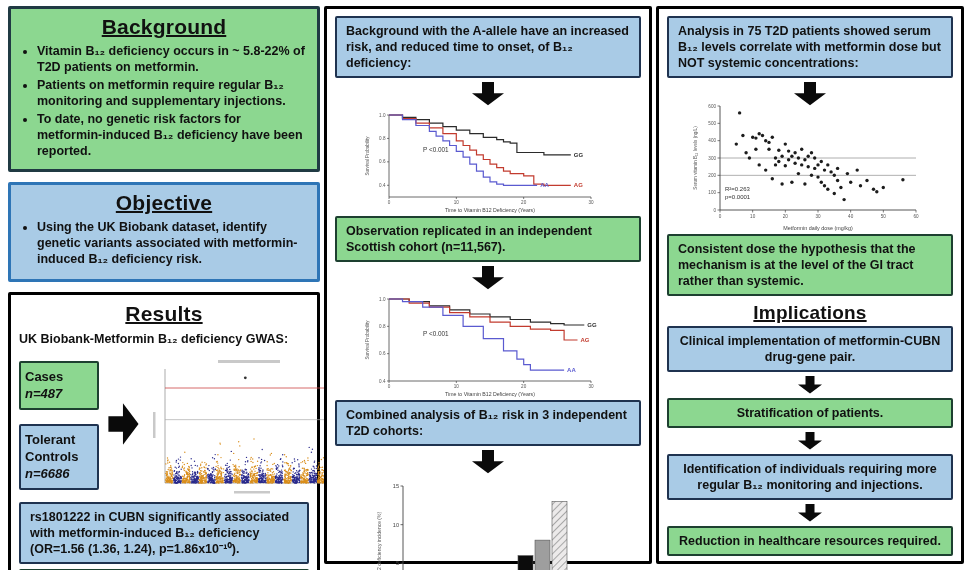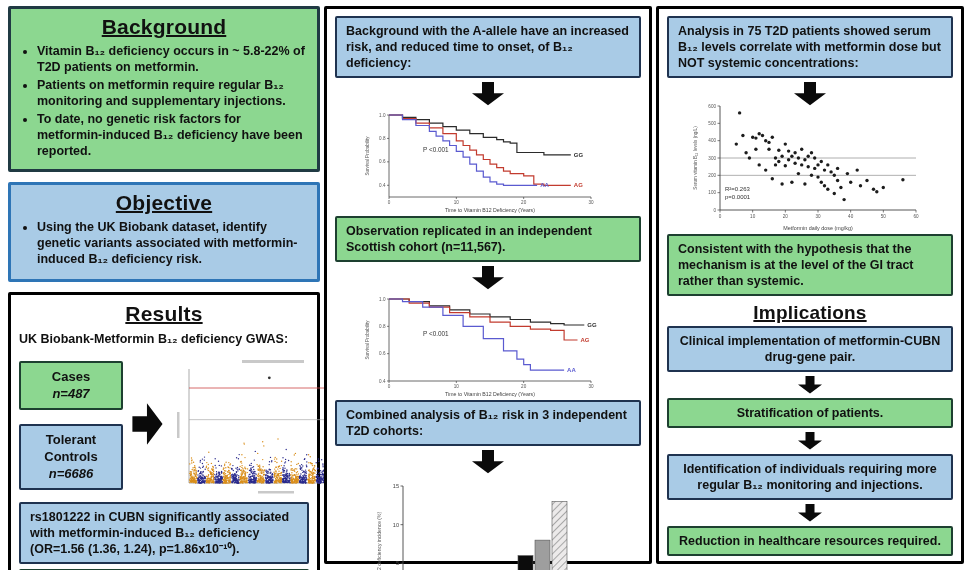--- a/index.html
+++ b/index.html
@@ -19,21 +19,21 @@
   .heading { font-size:21px; font-weight:bold; text-align:center;
     text-decoration:underline; text-decoration-thickness:2px; letter-spacing:.2px; }
   .heading-sm { font-size:19px; }
   ul { margin:2px 0 0 0; padding-left:17px; }
   li { margin-bottom:2px; }
   .center { text-align:center; }
   .arrow-down { display:flex; justify-content:center; height:24px; margin:2px 0; }
   .arrow-down svg { height:100%; }
   .gwas-row { display:flex; align-items:center; gap:4px; margin-top:4px; }
   .gwas-boxes { display:flex; flex-direction:column; gap:14px; }
-  .mini-box { width:104px; text-align:center; font-size:13px; padding:6px 4px; }
+  .mini-box { width:80px; font-size:13px; padding:6px 4px; }
   .subtitle { font-size:12.5px; font-weight:bold; margin-top:1px; }
   .chart { display:flex; justify-content:center; }
   .chart svg { display:block; }
   .spacer { flex:1; }
 </style>
 </head>
 <body>
 
 <div class="root">
 
@@ -2744,21 +2744,21 @@
           <circle cx="170.5" cy="85.7" r="1.7" fill="#1c1c1c"></circle>
           <circle cx="177.0" cy="80.5" r="1.7" fill="#1c1c1c"></circle>
           <circle cx="183.5" cy="89.2" r="1.7" fill="#1c1c1c"></circle>
           <circle cx="186.8" cy="91.8" r="1.7" fill="#1c1c1c"></circle>
           <circle cx="193.3" cy="87.5" r="1.7" fill="#1c1c1c"></circle>
           <circle cx="212.9" cy="79.7" r="1.7" fill="#1c1c1c"></circle>
           <text x="35" y="90.93333333333334" font-size="6" fill="#333">R²=0.263</text>
           <text x="35" y="98.93333333333334" font-size="6" fill="#333">p=0.0001</text>
         </svg>
       </div>
-    <div class="box green">Consistent with the hypothesis that the mechanism is at the level of the GI tract rather than systemic.</div>
+    <div class="box green">Consistent dose the hypothesis that the mechanism is at the level of the GI tract rather than systemic.</div>
 
     <div class="heading heading-sm" style="margin-top:4px;">Implications</div>
     <div class="box blue center">Clinical implementation of metformin-CUBN drug-gene pair.</div>
     <div class="arrow-down" style="height:18px;">
       <svg viewBox="0 0 100 60">
           <polygon points="35,0 65,0 65,28 90,28 50,58 10,28 35,28" fill="#0a0a0a"></polygon>
         </svg>
     </div>
     <div class="box green center">Stratification of patients.</div>
     <div class="arrow-down" style="height:18px;">

